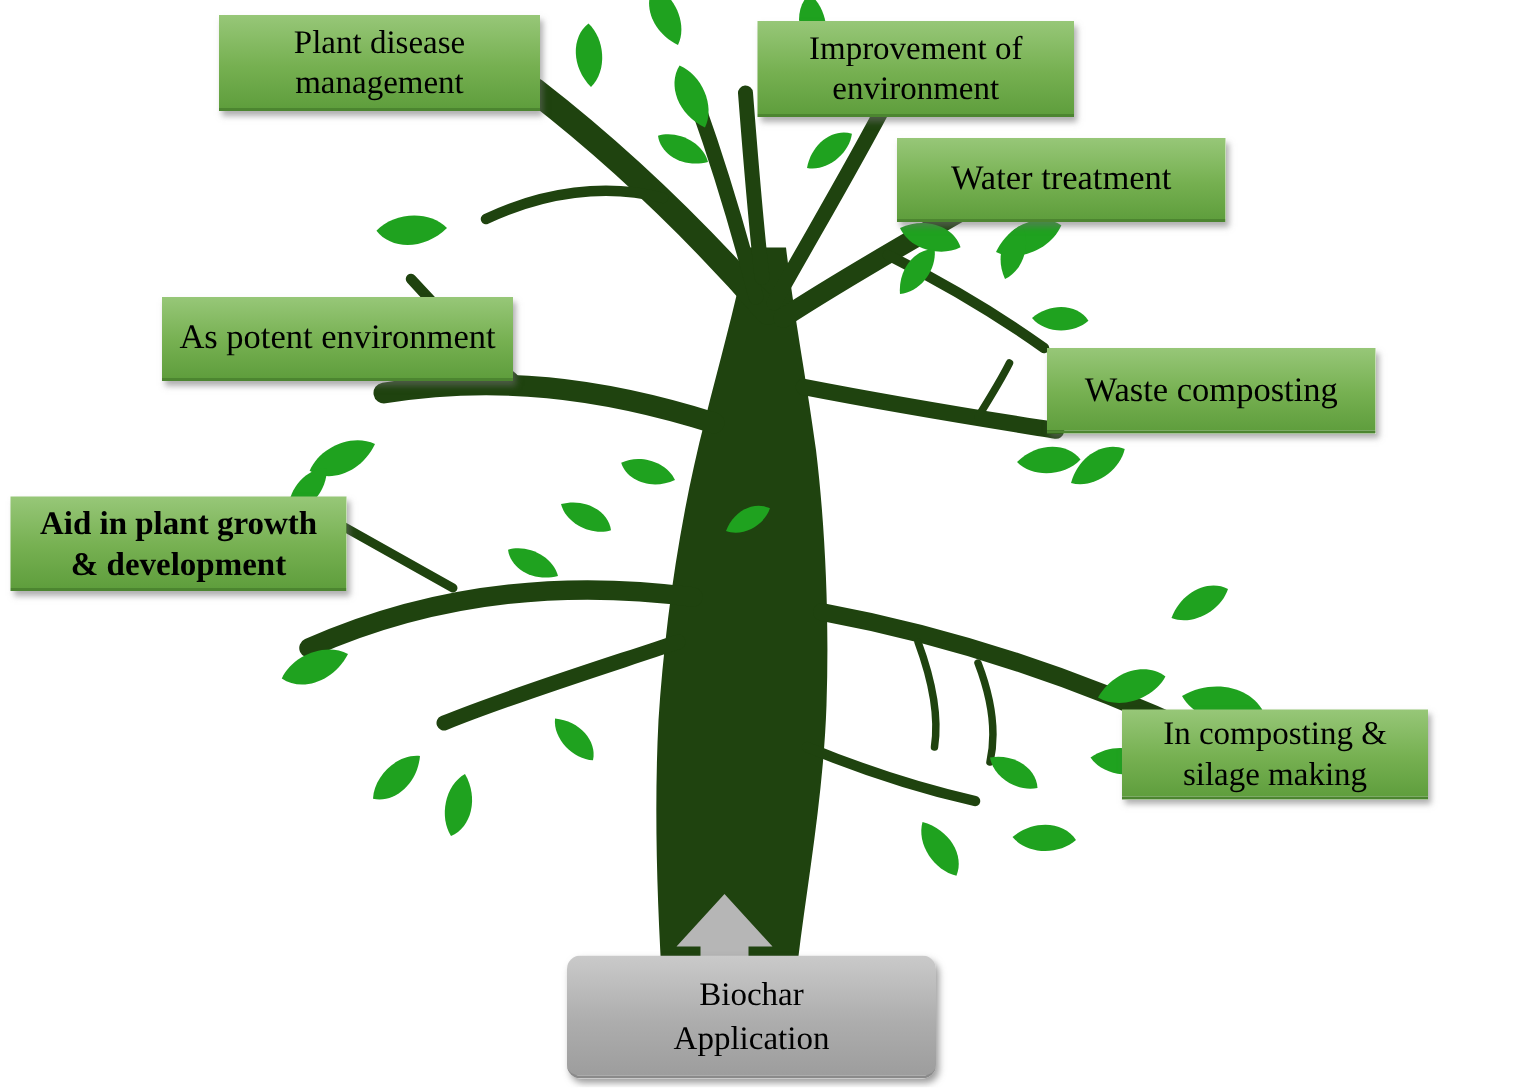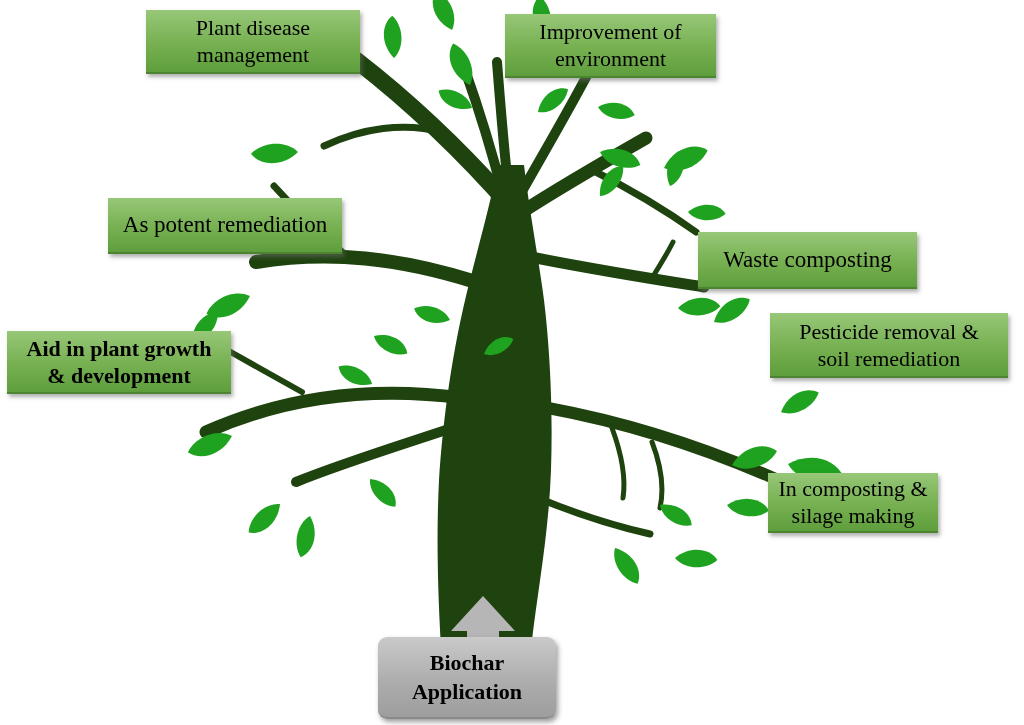--- a/index.html
+++ b/index.html
@@ -18,26 +18,26 @@
   .one-line{font-size:23px;white-space:nowrap;}
   .two-line{font-size:22px;line-height:27px;}
   .txt{display:inline-block;}
   .b1{left:146px;top:10px;width:214px;height:62px;}   .b1 .txt{max-width:195px;}
   .b2{left:505px;top:14px;width:211px;height:62px;}   .b2 .txt{max-width:185px;}
   .b3{left:598px;top:92px;width:219px;height:54px;}
   .b4{left:108px;top:198px;width:234px;height:54px;}
   .b5{left:698px;top:232px;width:219px;height:55px;}
   .b6{left:7px;top:331px;width:224px;height:61px;font-weight:bold;}    .b6 .txt{max-width:195px;}
   .b7{left:770px;top:313px;width:238px;height:63px;}  .b7 .txt{max-width:215px;}
-  .b8{left:748px;top:473px;width:170px;height:58px;margin-left:20px;}  .b8 .txt{max-width:180px;}
+  .b8{left:748px;top:473px;width:204px;height:58px;}  .b8 .txt{max-width:180px;}
   .root-box{
-    left:378px;top:637px;width:178px;height:80px;z-index:3;
+    left:378px;top:637px;width:246px;height:80px;z-index:3;
     background:linear-gradient(180deg,#cacaca 0%,#adadad 55%,#9d9d9d 100%);
     border-radius:9px;border-bottom:2px solid #8a8a8a;
-    font-weight:bold;font-size:22px;line-height:29px;
+    font-weight:normal;font-size:22px;line-height:29px;
     box-shadow:2px 3px 5px rgba(90,90,90,0.6);
   }
   .root-box .txt{max-width:155px;}
 </style>
 </head>
 <body>
 
 <div class="canvas">
 
   <svg class="tree-svg" viewBox="0 0 1024 725" aria-hidden="true">
@@ -107,31 +107,31 @@
 
     <path fill="#b6b6b6" d="M483,596 L515,631 L499,631 L499,666 L467,666 L467,631 L451,631 Z"></path>
   </svg>
 
   <div class="box two-line b1">
     <span class="txt">Plant disease management</span>
   </div>
   <div class="box two-line b2">
     <span class="txt">Improvement of environment</span>
   </div>
+  <div class="box one-line b3">
+    <span class="txt">Water treatment</span>
+  </div>
   <div class="box one-line b4">
-    <span class="txt">As potent remediation</span>
+    <span class="txt">As potent environment</span>
   </div>
   <div class="box one-line b5">
     <span class="txt">Waste composting</span>
   </div>
   <div class="box two-line b6">
     <span class="txt">Aid in plant growth &amp; development</span>
-  </div>
-  <div class="box two-line b7">
-    <span class="txt">Pesticide removal &amp; soil remediation</span>
   </div>
   <div class="box two-line b8">
     <span class="txt">In composting &amp; silage making</span>
   </div>
 
   <div class="box two-line root-box">
     <span class="txt">Biochar Application</span>
   </div>
 
 </div>

